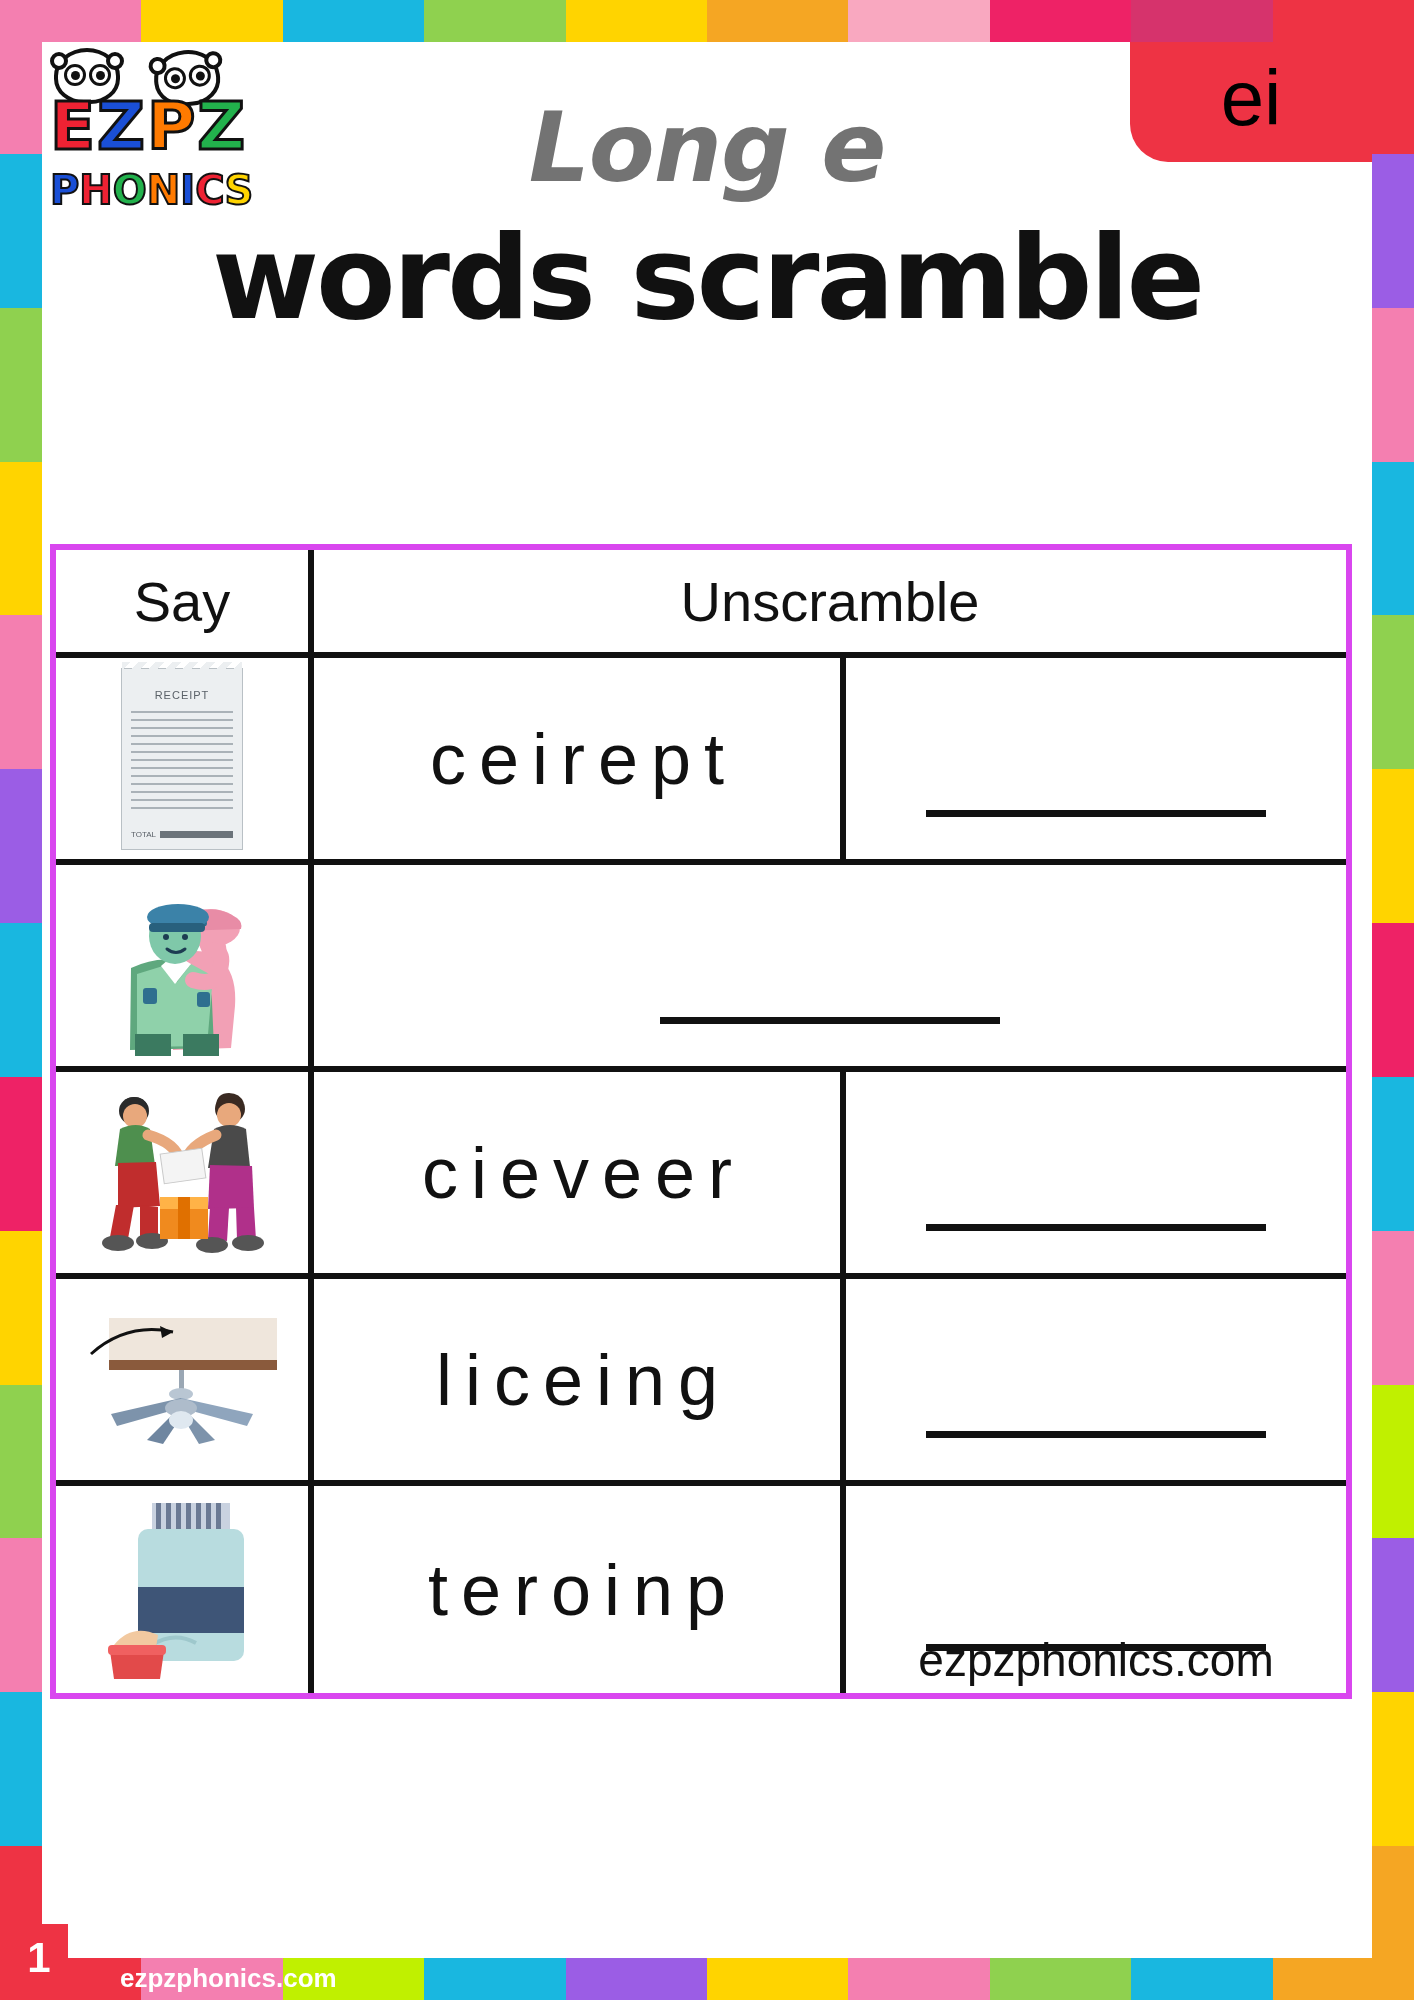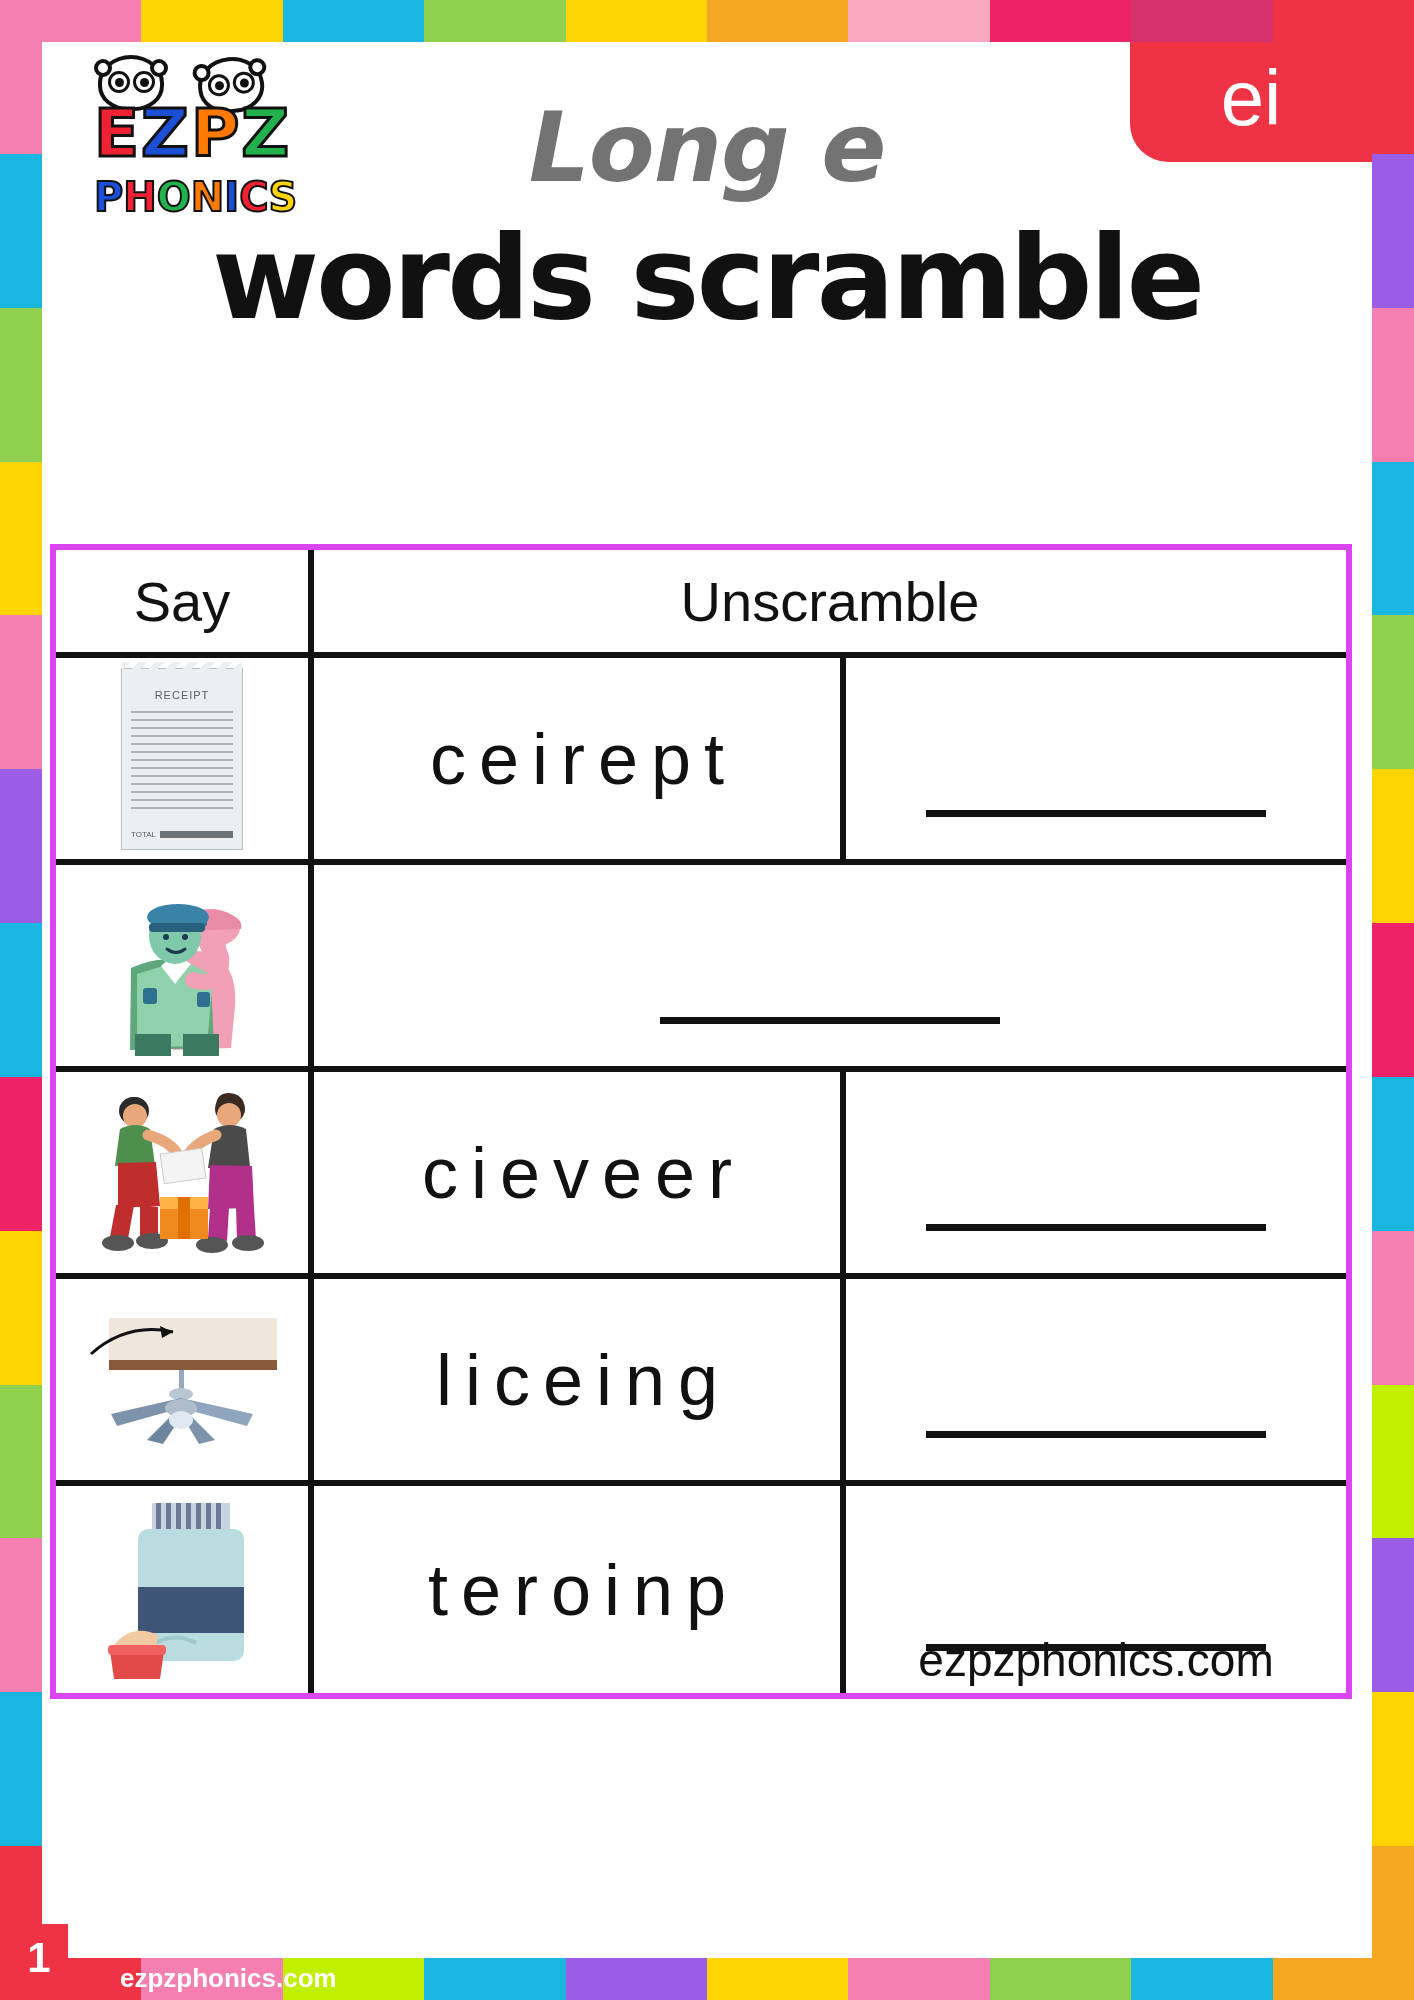--- a/index.html
+++ b/index.html
@@ -48,24 +48,23 @@
     position: absolute;
     top: 42px; left: 42px;
     width: 1330px;
     height: 1916px;
     background: #ffffff;
   }
 
   
   .logo {
     position: absolute;
-    top: 11px; left: 0px;
+    top: 4px; left: 0px;
     width: 280px;
     height: 215px;
-    margin-left: 44px;
   }
   .logo-faces {
     position: absolute;
     top: 0; left: 8px;
     width: 210px;
     height: 62px;
   }
   .face {
     position: absolute;
     width: 66px; height: 56px;
@@ -144,21 +143,21 @@
     right: 0;
     width: 242px;
     height: 120px;
     background: #ee3344;
     border-bottom-left-radius: 38px;
     display: flex;
     align-items: center;
     justify-content: center;
   }
   .corner-tag-label {
-    color: #ffffff;
+    color: #000000;
     font-size: 78px;
     font-family: "Liberation Sans", sans-serif;
     line-height: 1;
     padding-bottom: 8px;
   }
 
   
   .title-1 {
     position: absolute;
     top: 58px; left: 0; width: 1330px;

